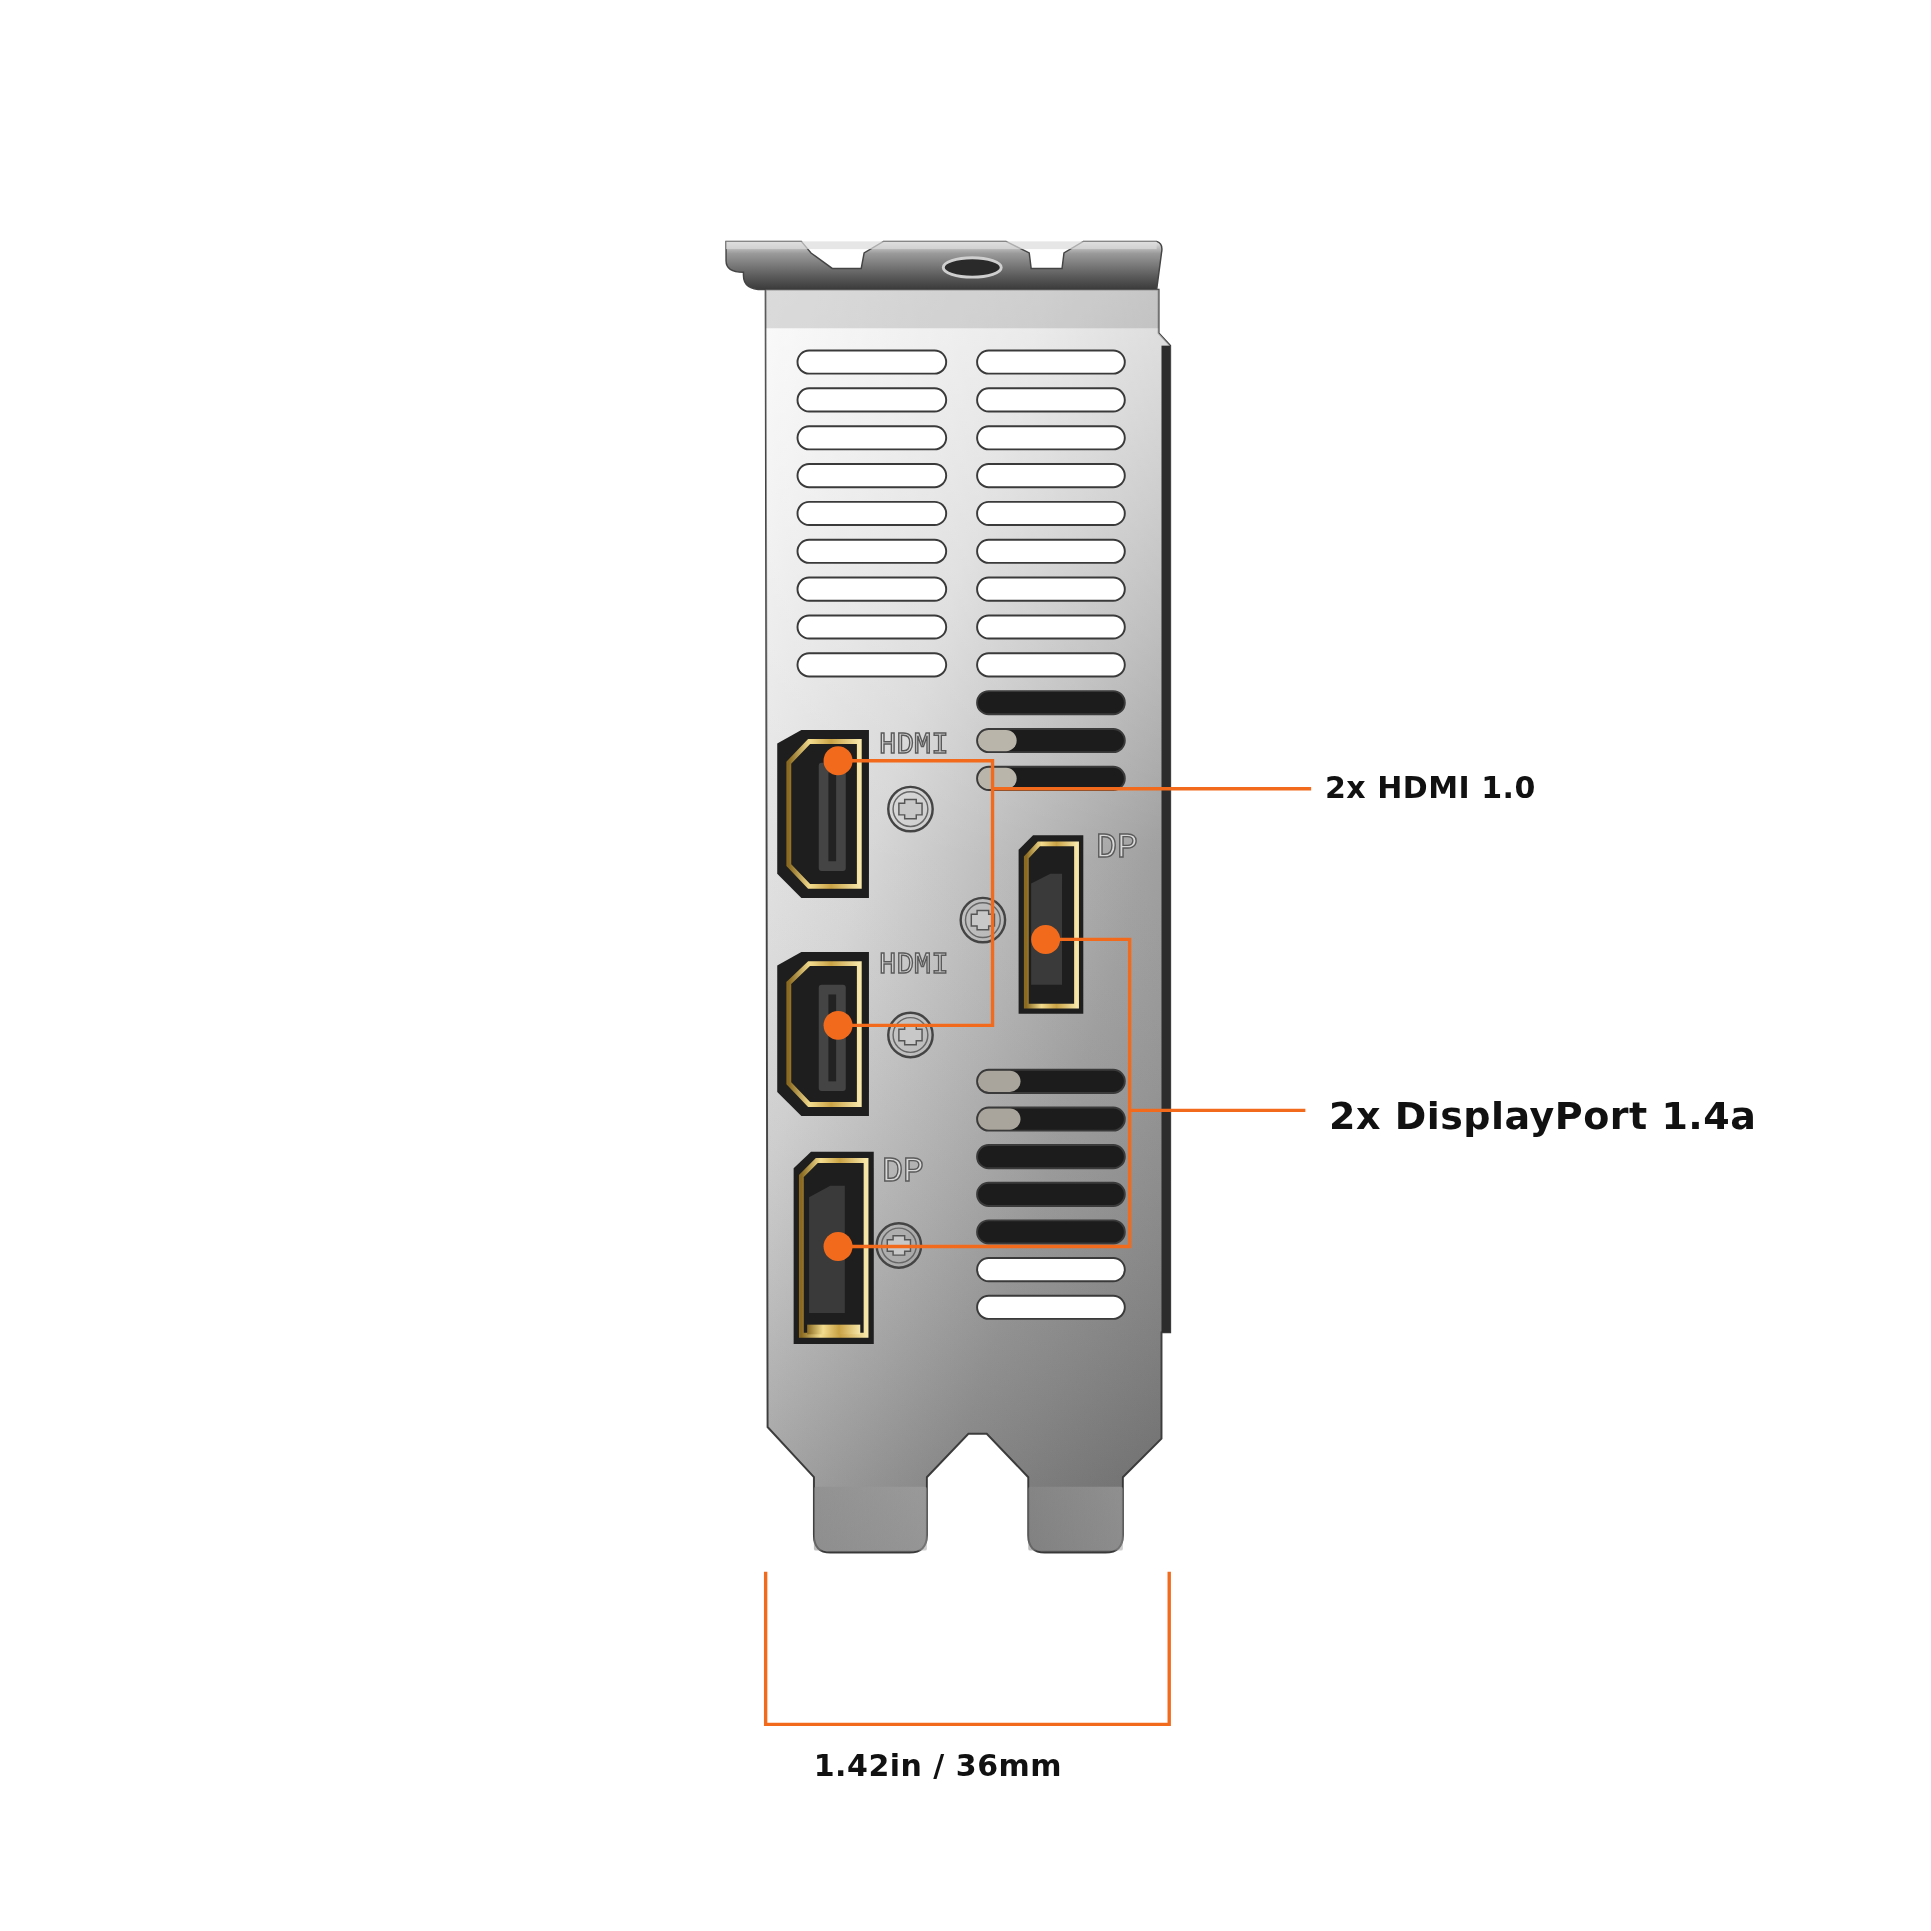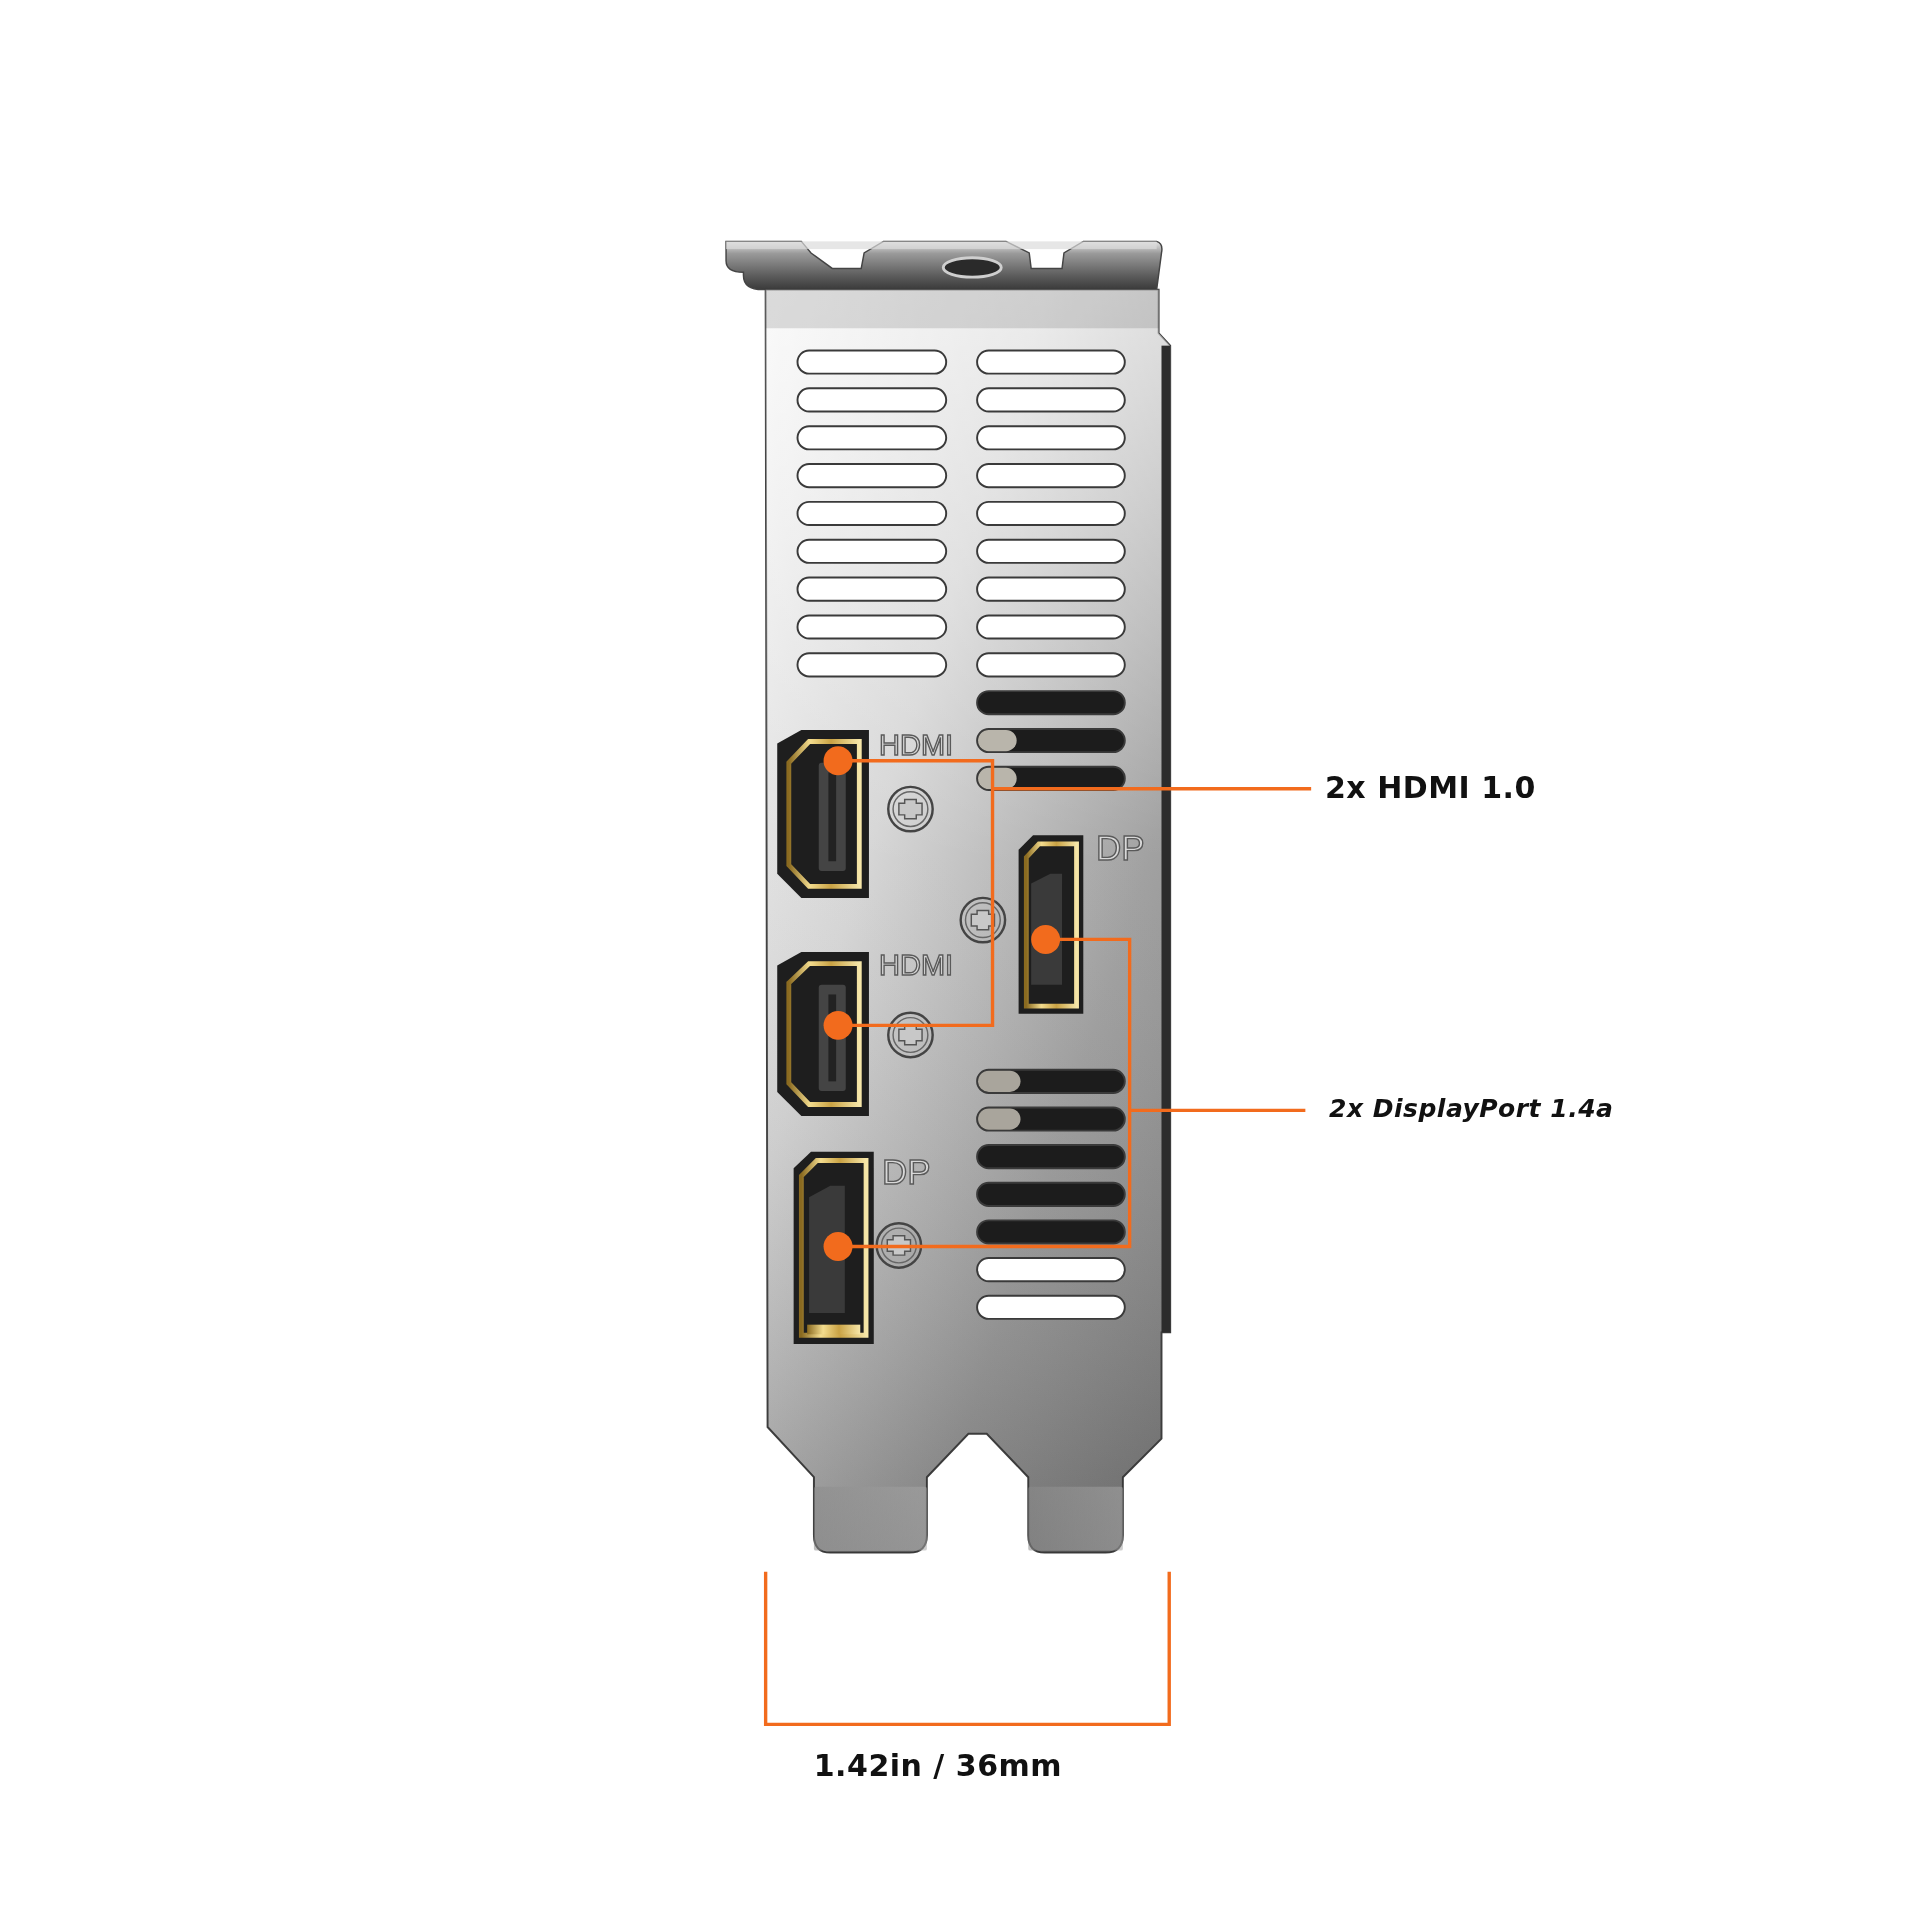--- a/index.html
+++ b/index.html
@@ -2,24 +2,24 @@
 <html><head>
 <meta charset="utf-8">
 <style>
   html, body { margin:0; padding:0; background:#ffffff; }
   body { width:1931px; height:1931px; position:relative; overflow:hidden;
          font-family:"DejaVu Sans", "Liberation Sans", sans-serif; }
   #stage { position:absolute; left:0; top:0; width:1931px; height:1931px; }
   .label { position:absolute; font-weight:bold; color:#111; white-space:nowrap;
            font-family:"DejaVu Sans", "Liberation Sans", sans-serif; letter-spacing:0.5px; }
   #lbl-hdmi { left:1325px; top:770px; font-size:30px; }
-  #lbl-dp   { left:1329px; top:1094px; font-size:25px;font-style:italic; }
+  #lbl-dp   { left:1329px; top:1094px; font-size:38px; }
   #lbl-dim  { left:0; width:1872px; top:1748px; font-size:30px; text-align:center; }
   #lbl-dim span { position:relative; left:1.9px; }
-  .port-tag { position:absolute; font-family:Liberation Sans, sans-serif; color:#d8d8d8;
+  .port-tag { position:absolute; font-family:Liberation Mono, monospace; color:#d8d8d8;
               -webkit-text-stroke:1.4px #5a5a5a; font-weight:normal; }
 </style>
 </head>
 <body>
 
 <svg id="stage" width="1931" height="1931" viewBox="0 0 2000 2000" xmlns="http://www.w3.org/2000/svg">
   <defs>
     <linearGradient id="plate" x1="0" y1="0" x2="1" y2="1">
       <stop offset="0" stop-color="#f4f4f4"></stop>
       <stop offset="0.35" stop-color="#d4d4d4"></stop>

